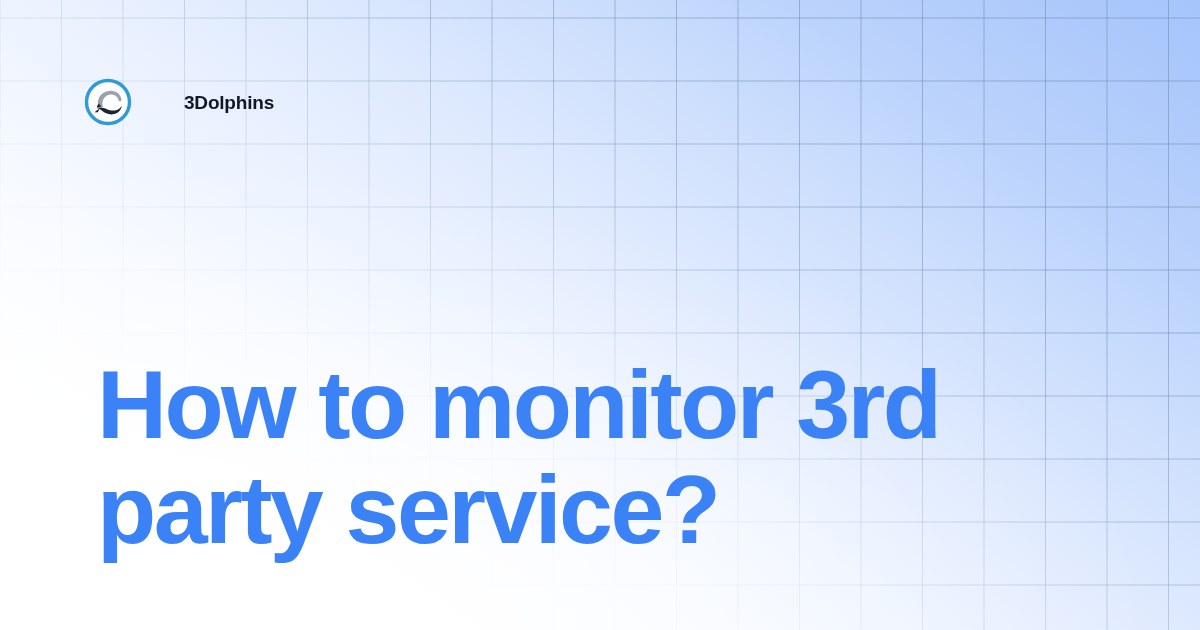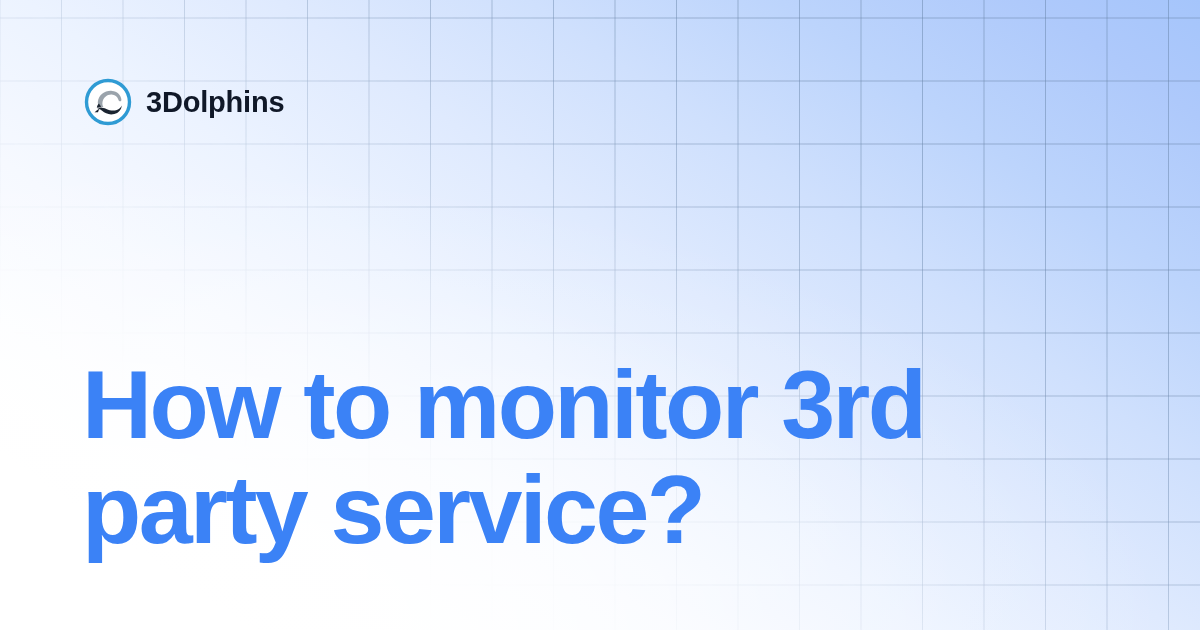--- a/index.html
+++ b/index.html
@@ -108,31 +108,32 @@
   }
 
   .brand-logo {
     width: 48px;
     height: 48px;
     flex: 0 0 48px;
     display: block;
   }
 
   .brand-name {
-    font-size: 29px;
+    font-size: 19px;
     font-weight: 700;
     letter-spacing: -0.2px;
     color: #101828;
     line-height: 1;
     white-space: nowrap;
+    margin-left: 38px;
   }
 
   .headline {
     position: absolute;
-    left: 82px;
+    left: 97px;
     top: 352px;
     width: 1060px;
     margin: 0;
     font-size: 97px;
     font-weight: 700;
     line-height: 1.085;
     letter-spacing: -2.6px;
     color: #3b82f6;
     word-break: normal;
   }

